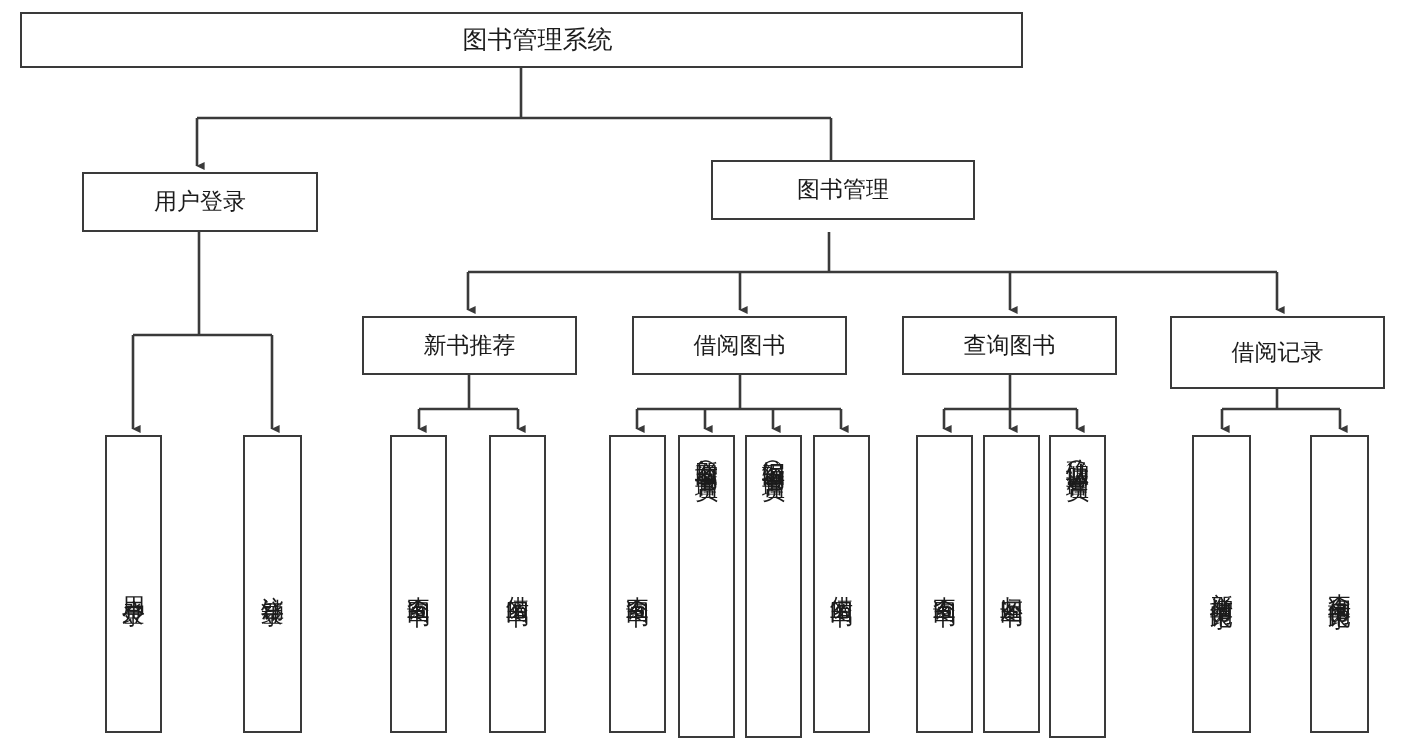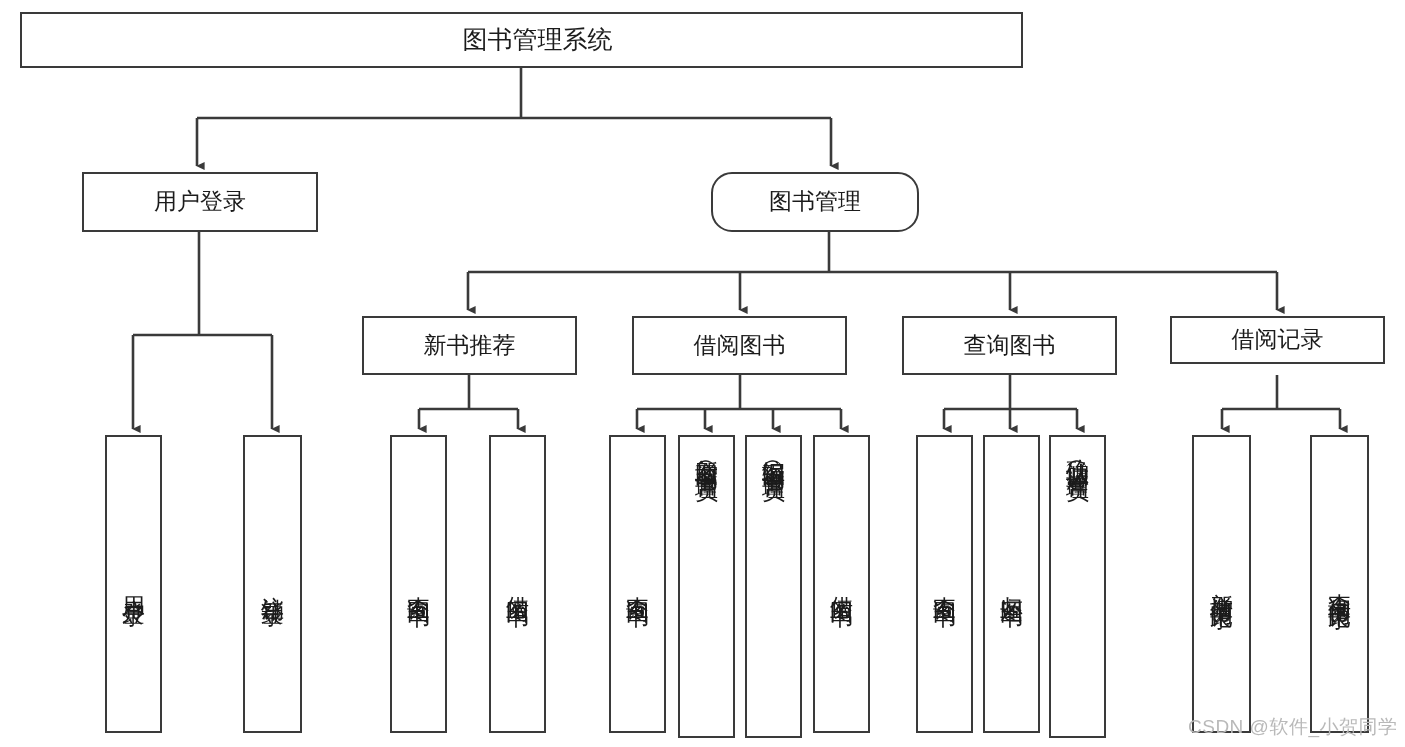--- a/index.html
+++ b/index.html
@@ -128,34 +128,34 @@
     </g>
   </svg>
 
   <div class="node level-0" style="left:20px; top:12px; width:1003px; height:56px;">
     <span class="node-label">图书管理系统</span>
   </div>
 
   <div class="node level-1" style="left:82px; top:172px; width:236px; height:60px;">
     <span class="node-label">用户登录</span>
   </div>
-  <div class="node level-1" style="left:711px; top:172px; width:208px; height:60px;border-radius:21px;">
+  <div class="node level-1" style="left:711px; top:160px; width:264px; height:60px;">
     <span class="node-label">图书管理</span>
   </div>
 
   <div class="node level-2" style="left:362px; top:316px; width:215px; height:59px;">
     <span class="node-label">新书推荐</span>
   </div>
   <div class="node level-2" style="left:632px; top:316px; width:215px; height:59px;">
     <span class="node-label">借阅图书</span>
   </div>
   <div class="node level-2" style="left:902px; top:316px; width:215px; height:59px;">
     <span class="node-label">查询图书</span>
   </div>
-  <div class="node level-2" style="left:1170px; top:316px; width:215px; height:48px;">
+  <div class="node level-2" style="left:1170px; top:316px; width:215px; height:73px;">
     <span class="node-label">借阅记录</span>
   </div>
 
   <div class="node vertical" style="left:105px; top:435px; width:57px; height:298px; font-size:23px;">
     <span class="node-label">用户登录</span>
   </div>
   <div class="node vertical" style="left:243px; top:435px; width:59px; height:298px; font-size:23px;">
     <span class="node-label">注销登录</span>
   </div>
 
@@ -189,15 +189,14 @@
     <span class="node-label">确认归还（管理员）</span>
   </div>
 
   <div class="node vertical" style="left:1192px; top:435px; width:59px; height:298px; font-size:23px;">
     <span class="node-label">新增借阅记录</span>
   </div>
   <div class="node vertical" style="left:1310px; top:435px; width:59px; height:298px; font-size:23px;">
     <span class="node-label">查询借阅记录</span>
   </div>
 
-  <div class="watermark">CSDN @软件_小贺同学</div>
 
 </div>
 
 </body></html>

